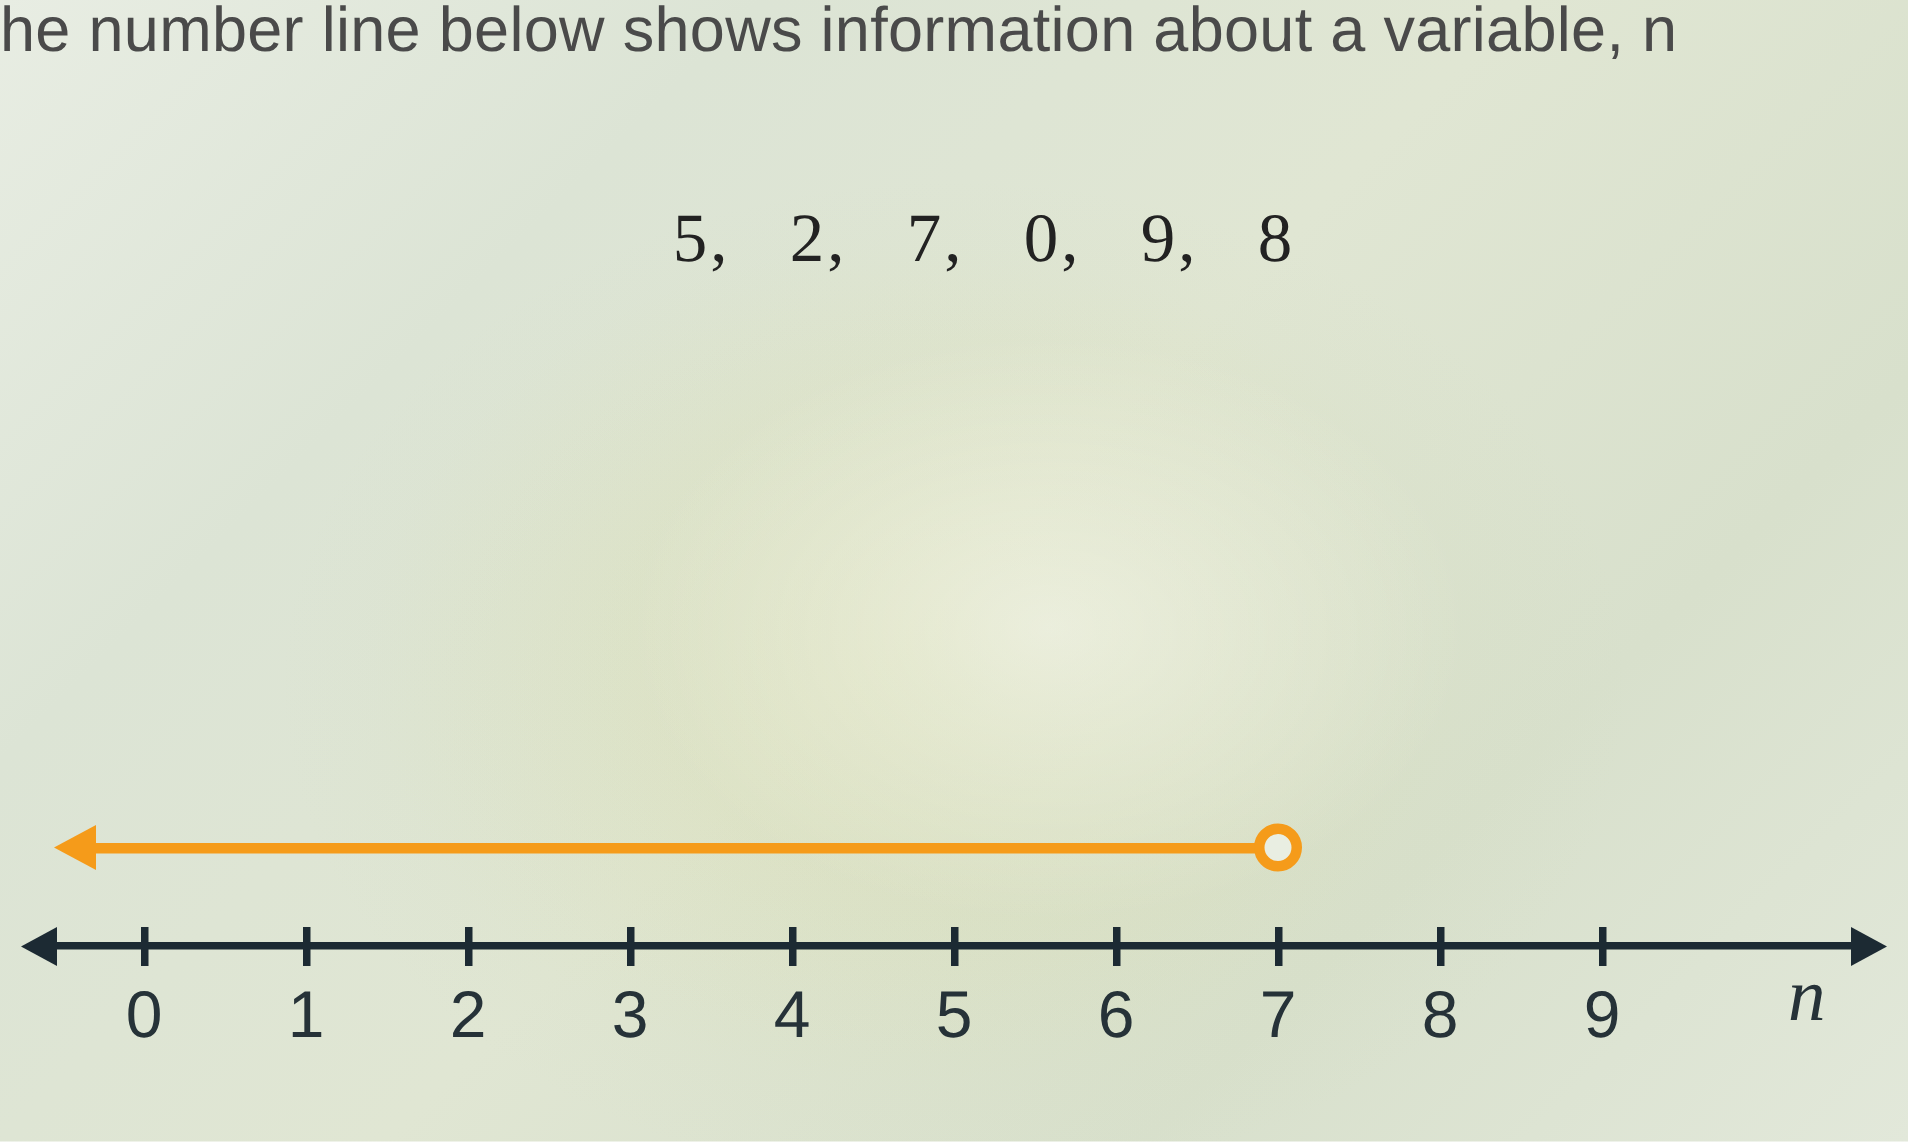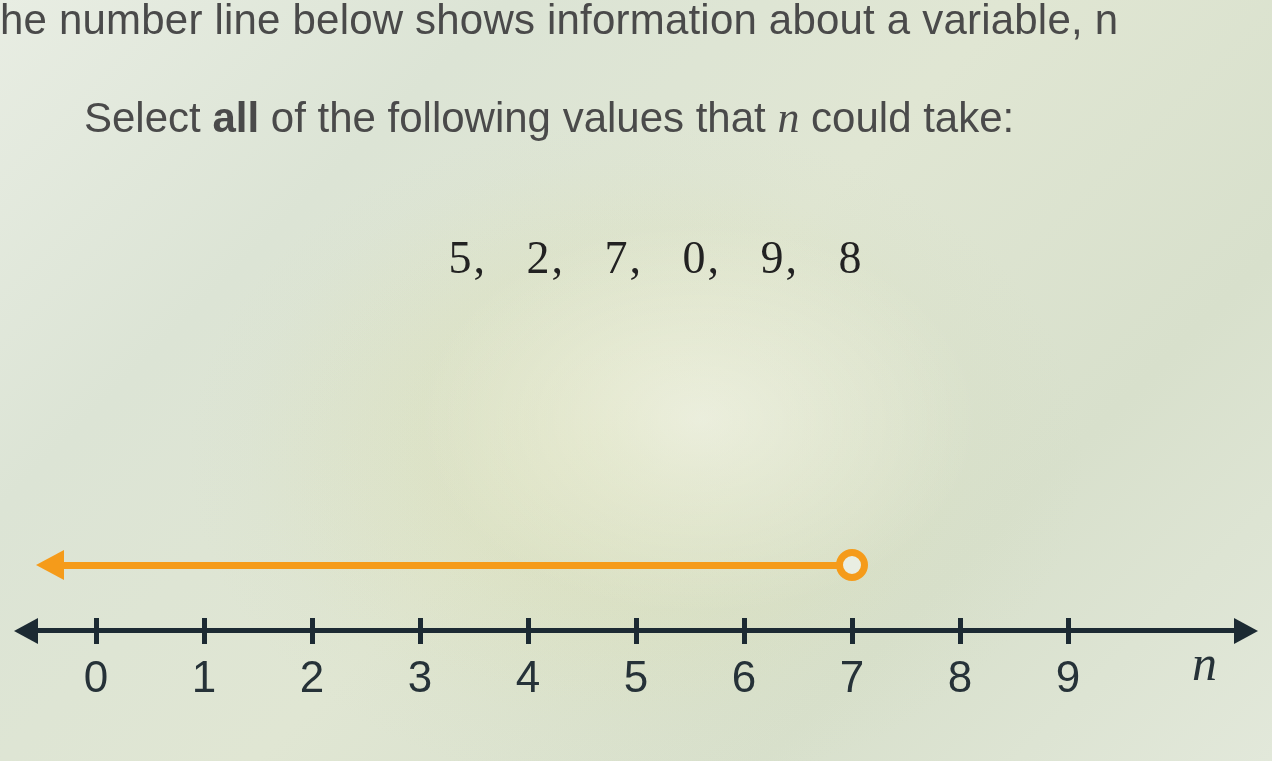--- a/index.html
+++ b/index.html
@@ -117,23 +117,20 @@
     font-style: italic;
     font-size: 50px;
     color: #263238;
   }
 </style>
 </head>
 <body>
 
 <div class="content">
   <div class="line1">he number line below shows information about a variable, n</div>
-  <div class="line2">
-    <span>Select </span><span class="bold">all</span><span> of the following values that </span><span class="ital">n</span><span> could take:</span>
-  </div>
   <div class="values">5,  2,  7,  0,  9,  8</div>
 </div>
 
 <div class="numline-wrap" id="numline">
   <div class="axis"></div>
   <div class="axis-arrow-left"></div>
   <div class="axis-arrow-right"></div>
   <div class="var-label" style="left: 1172px; top: 86px;">n</div>
 <div class="tick" style="left: 74px;"></div>
     <div class="tick-label" style="left: 76px;">0</div>

